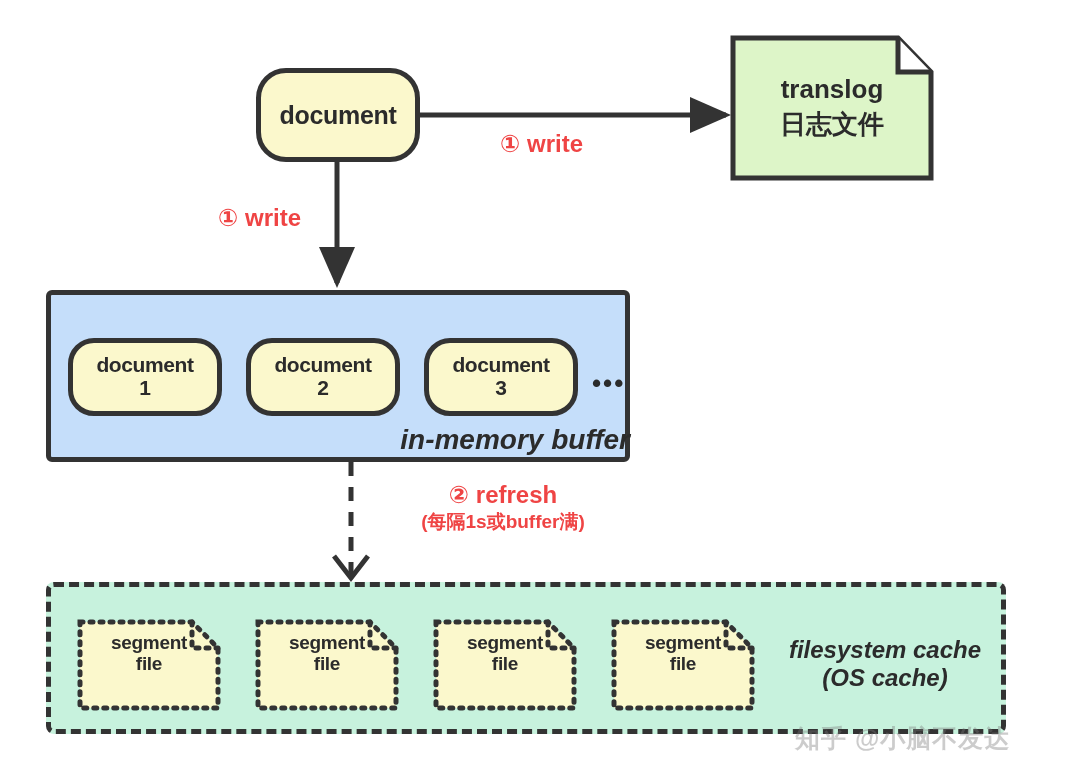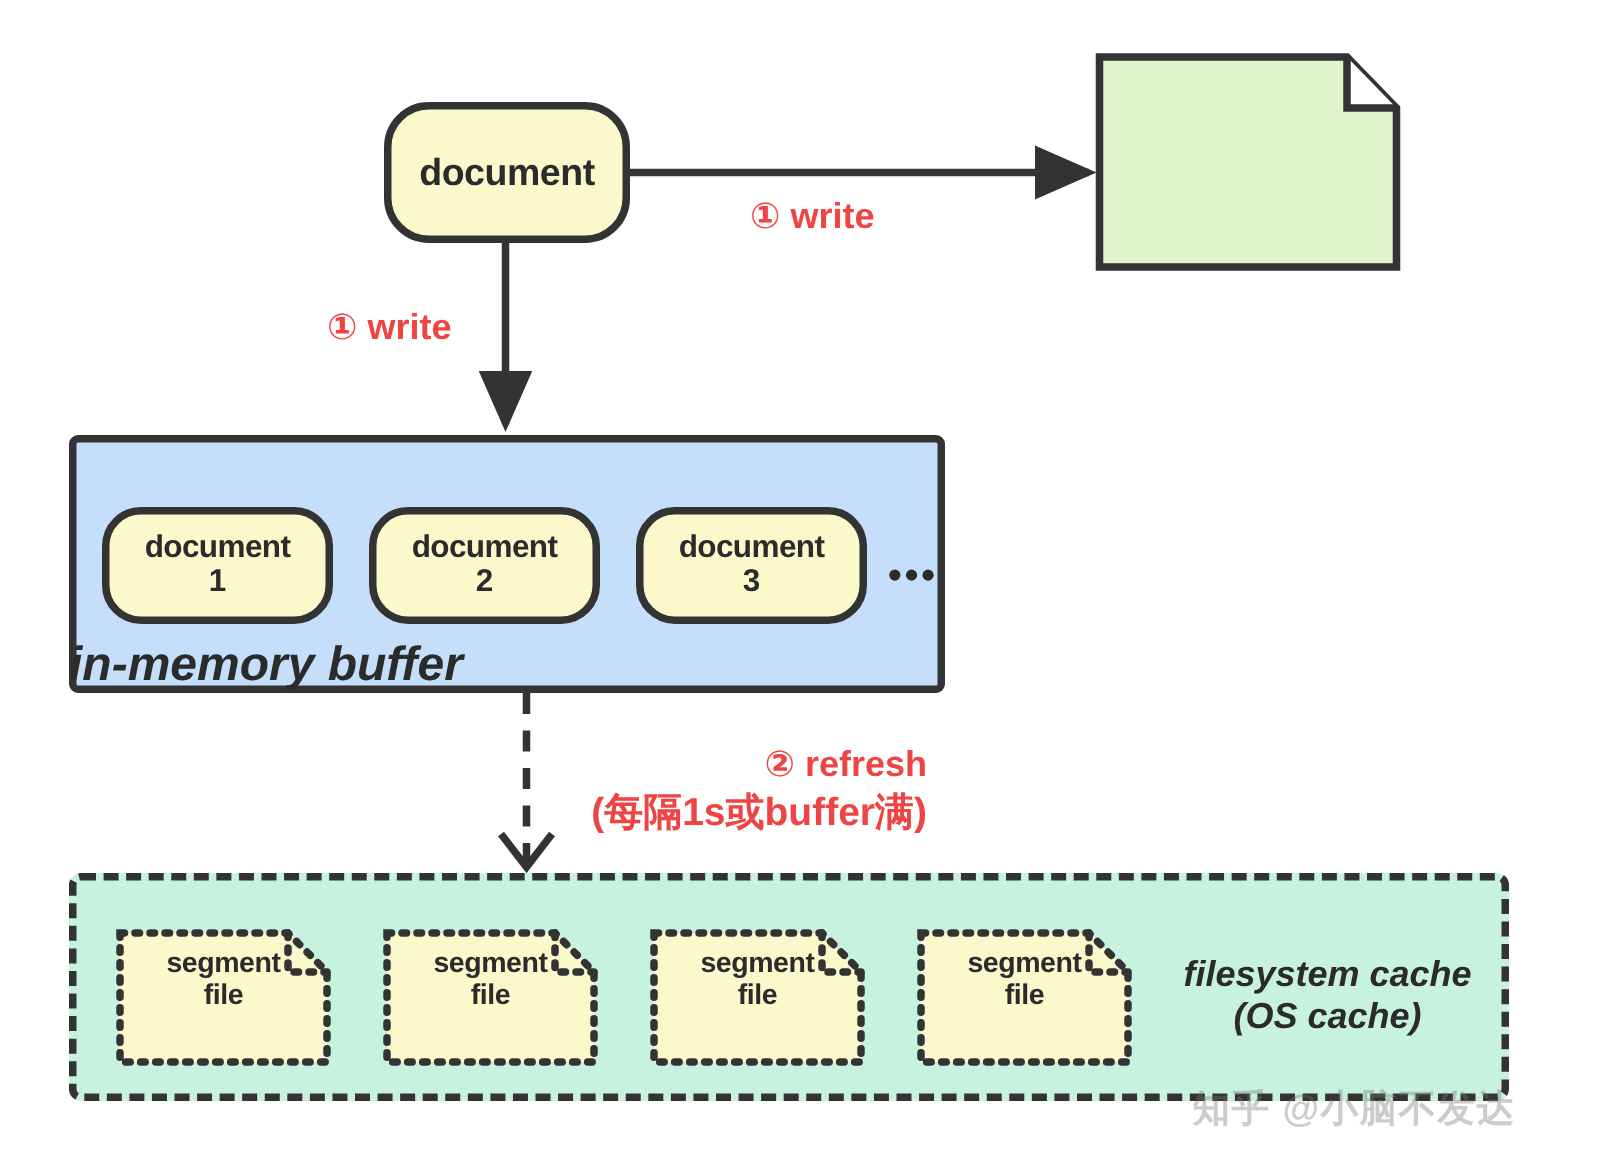--- a/index.html
+++ b/index.html
@@ -114,22 +114,22 @@
     top: 368px;
     font-size: 26px;
     font-weight: bold;
     color: #2b2b2b;
     letter-spacing: 2px;
   }
   #buffer-label {
     left: 46px;
     top: 424px;
     width: 584px;
-    text-align: left;
-    font-size: 32px;
+    text-align: right;
+    font-size: 28px;
     font-weight: bold;
     font-style: italic;
     color: #2b2b2b;
   }
 
   
   #fs-cache {
     left: 46px;
     top: 582px;
     width: 960px;
@@ -188,27 +188,27 @@
     top: 130px;
     font-size: 24px;
   }
   #write-v {
     left: 218px;
     top: 204px;
     font-size: 24px;
   }
   #refresh-annot {
     left: 388px;
-    top: 495px;
+    top: 480px;
     width: 230px;
-    text-align: right;
+    text-align: center;
     line-height: 1.25;
   }
   #refresh-annot .r1 { font-size: 24px; }
-  #refresh-annot .r2 { font-size: 26px; }
+  #refresh-annot .r2 { font-size: 19px; }
 
   
   #watermark {
     left: 795px;
     top: 722px;
     font-size: 25px;
     font-weight: bold;
     color: rgba(120,120,120,0.38);
     letter-spacing: 1px;
     white-space: nowrap;
@@ -239,20 +239,26 @@
 
     <line x1="337" y1="162" x2="337" y2="283" stroke="#333333" stroke-width="5" marker-end="url(#arrowSolid)"></line>
 
     <line x1="351" y1="462" x2="351" y2="578" stroke="#333333" stroke-width="5" stroke-dasharray="14 11"></line>
     <path d="M334,556 L351,578 L368,556" fill="none" stroke="#333333" stroke-width="5" stroke-linecap="butt"></path>
 
     <path d="M733,38 L898,38 L931,72 L931,178 L733,178 Z" fill="#ddf5c8" stroke="#333333" stroke-width="5" stroke-linejoin="miter"></path>
     <path d="M898,38 L898,72 L931,72" fill="#ffffff" stroke="#333333" stroke-width="5" stroke-linejoin="miter"></path>
   </svg>
 
+  <div class="abs" id="translog">
+    <div class="text">
+      <div class="l1">translog</div>
+      <div class="l2">日志文件</div>
+    </div>
+  </div>
 
   <div class="abs" id="doc-node">
     <span class="label">document</span>
   </div>
 
   <div class="abs annot" id="write-h">① write</div>
   <div class="abs annot" id="write-v">① write</div>
   <div class="abs annot" id="refresh-annot">
     <div class="r1">② refresh</div>
     <div class="r2">(每隔1s或buffer满)</div>

